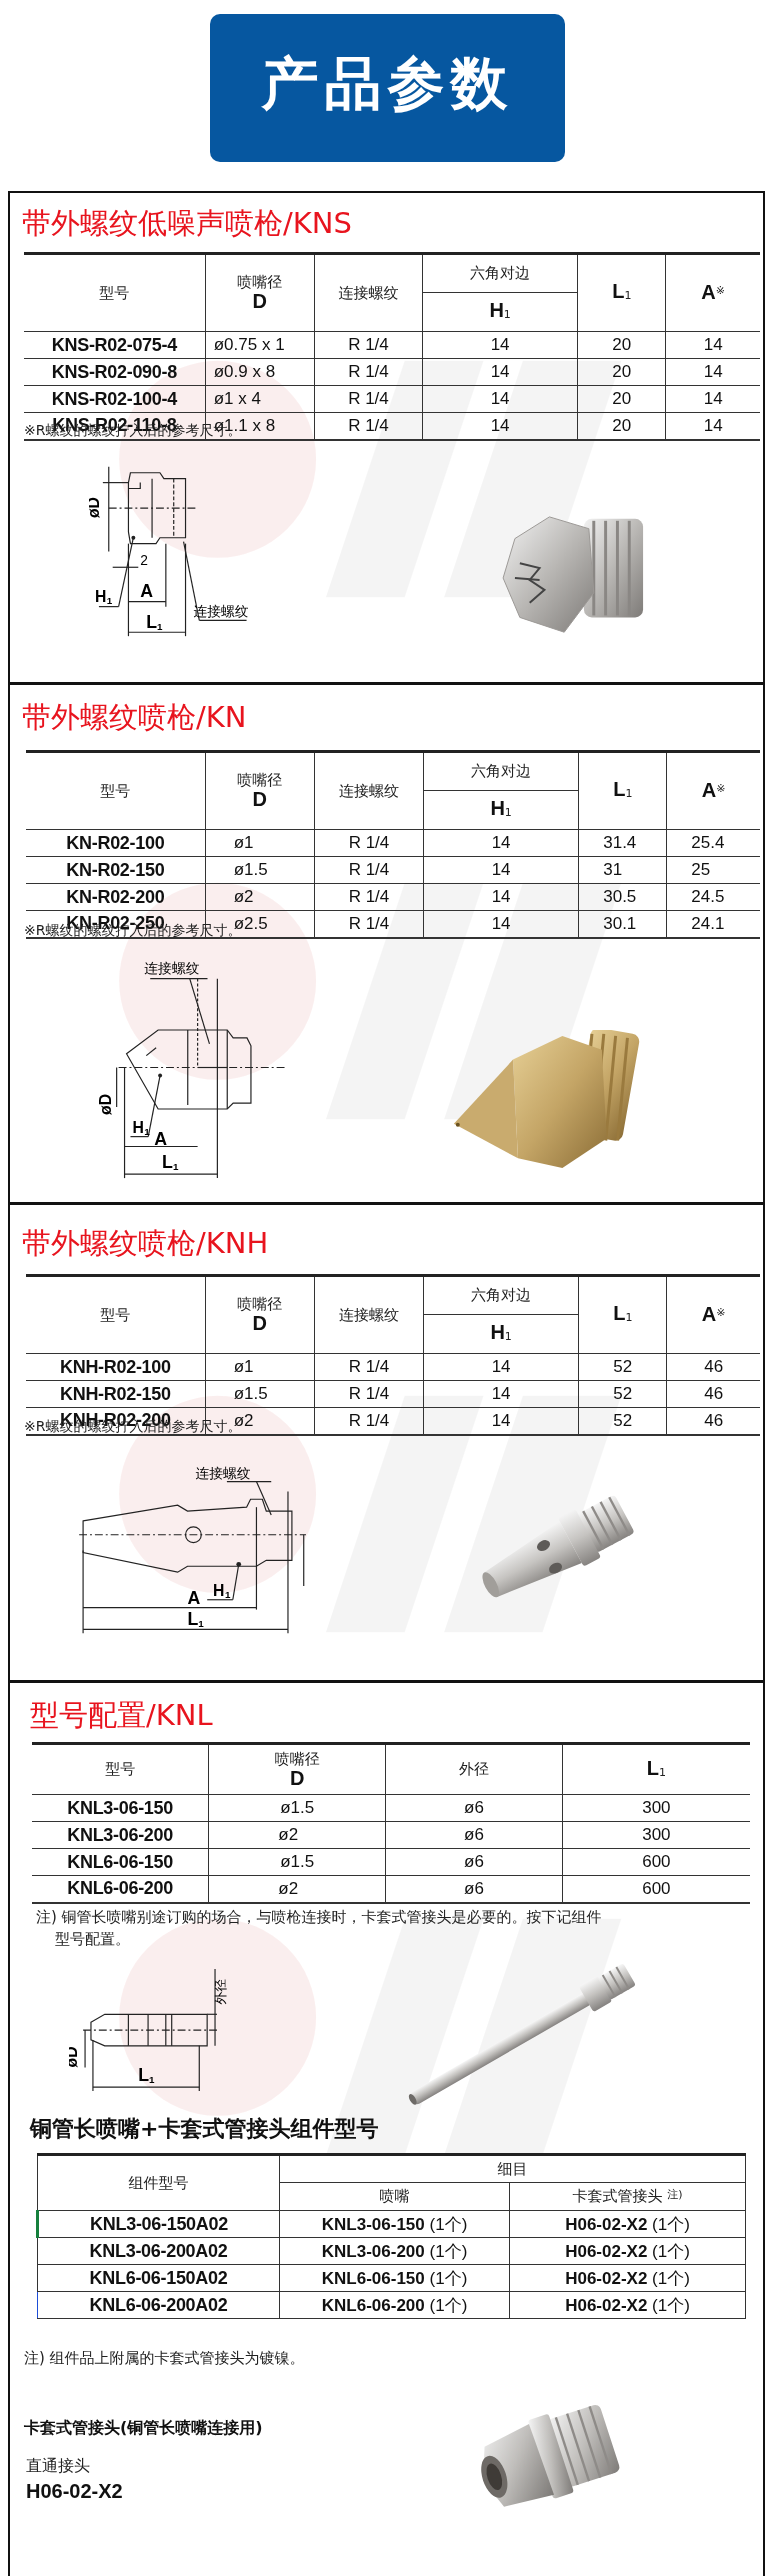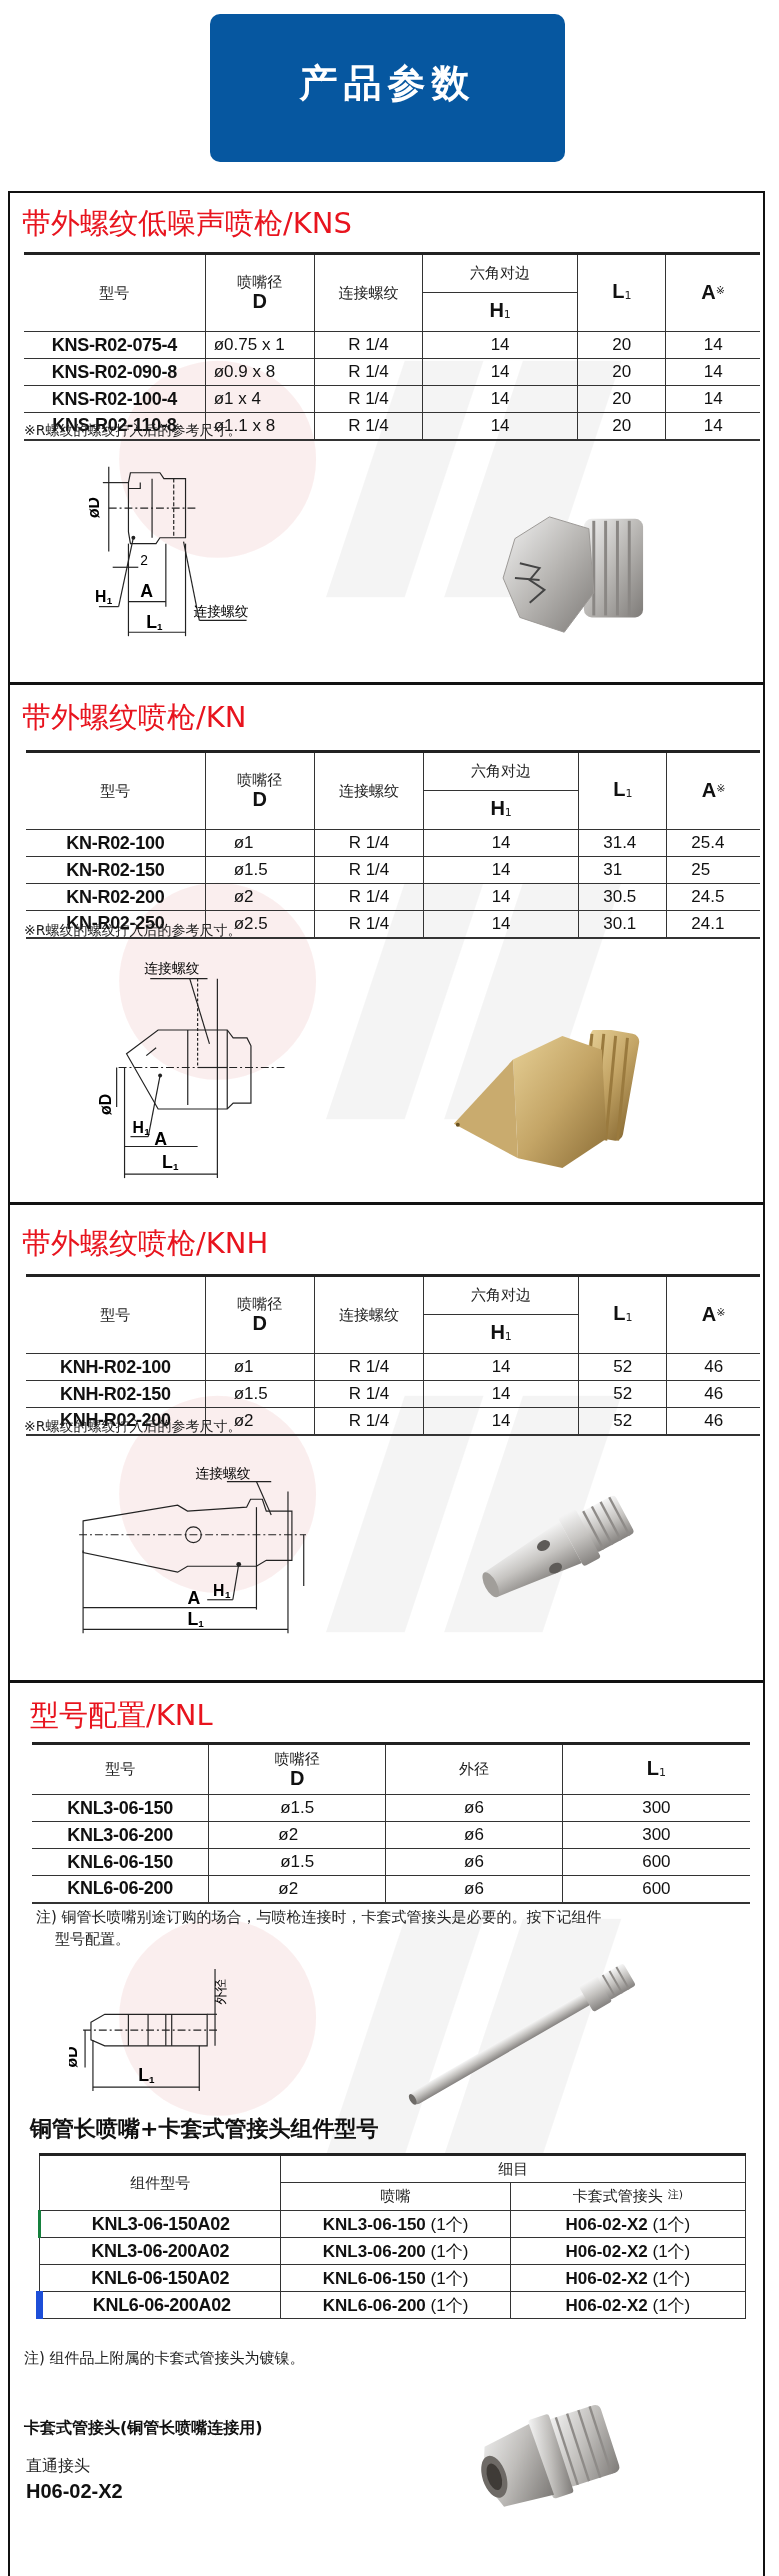--- a/index.html
+++ b/index.html
@@ -1,20 +1,20 @@
 <!DOCTYPE html>
 <html><head>
 <meta charset="utf-8">
 <style>
   * { box-sizing: border-box; margin: 0; padding: 0; }
   html, body { width: 779px; background: #ffffff; }
   body { font-family: "Liberation Sans", "DejaVu Sans", sans-serif; color: #111; position: relative; height: 2576px; overflow: hidden; }
 
   .banner { position: absolute; left: 210px; top: 14px; width: 355px; height: 148px; background: #0657a0; border-radius: 10px; color: #fff; text-align: center; }
-  .banner .cn { font-family: "DejaVu Sans", sans-serif; font-weight: bold; font-size: 38px; letter-spacing: 6px; margin-top: 37px; line-height: 65px; }
+  .banner .cn { font-family: "DejaVu Sans", sans-serif; font-weight: bold; font-size: 57px; letter-spacing: 6px; margin-top: 37px; line-height: 65px; }
   .banner .en { font-family: "DejaVu Sans", sans-serif; font-weight: bold; font-size: 20px; letter-spacing: 1px; margin-top: 10px; }
 
   .frame { position: absolute; left: 8px; top: 191px; width: 757px; height: 1984px; border: 2px solid #111; }
   .frame .sep { position: absolute; left: 0; right: 0; height: 3px; background: #111; }
 
   .section { position: absolute; left: 0; width: 757px; }
   .sec-title { position: absolute; left: 12px; font-family: "DejaVu Sans", sans-serif; color: #e8141e; font-size: 29px; line-height: 36px; white-space: nowrap; }
   .sub-title { position: absolute; left: 14px; font-family: "DejaVu Sans", sans-serif; color: #111; font-size: 22px; font-weight: bold; white-space: nowrap; }
 
   table.spec { position: absolute; border-collapse: collapse; font-family: "Liberation Sans", sans-serif; font-size: 17px; }
@@ -507,21 +507,21 @@
       <td class="model" style="border-left:1px solid #333">KNL3-06-200A02</td>
       <td><b>KNL3-06-200</b> <span>(1个)</span></td>
       <td style="border-right:1px solid #333"><b>H06-02-X2</b> <span>(1个)</span></td>
     </tr>
     <tr>
       <td class="model" style="border-left:1px solid #333">KNL6-06-150A02</td>
       <td><b>KNL6-06-150</b> <span>(1个)</span></td>
       <td style="border-right:1px solid #333"><b>H06-02-X2</b> <span>(1个)</span></td>
     </tr>
     <tr>
-      <td class="model" style="border-left:7px solid #1d4ed8">KNL6-06-200A02</td>
+      <td class="model" style="border-left:1px solid #1d4ed8">KNL6-06-200A02</td>
       <td><b>KNL6-06-200</b> <span>(1个)</span></td>
       <td style="border-right:1px solid #333"><b>H06-02-X2</b> <span>(1个)</span></td>
     </tr>
   </tbody>
     </table>
 </div>
 
 <style>
   .frame { height: 1984px; }
 </style>

